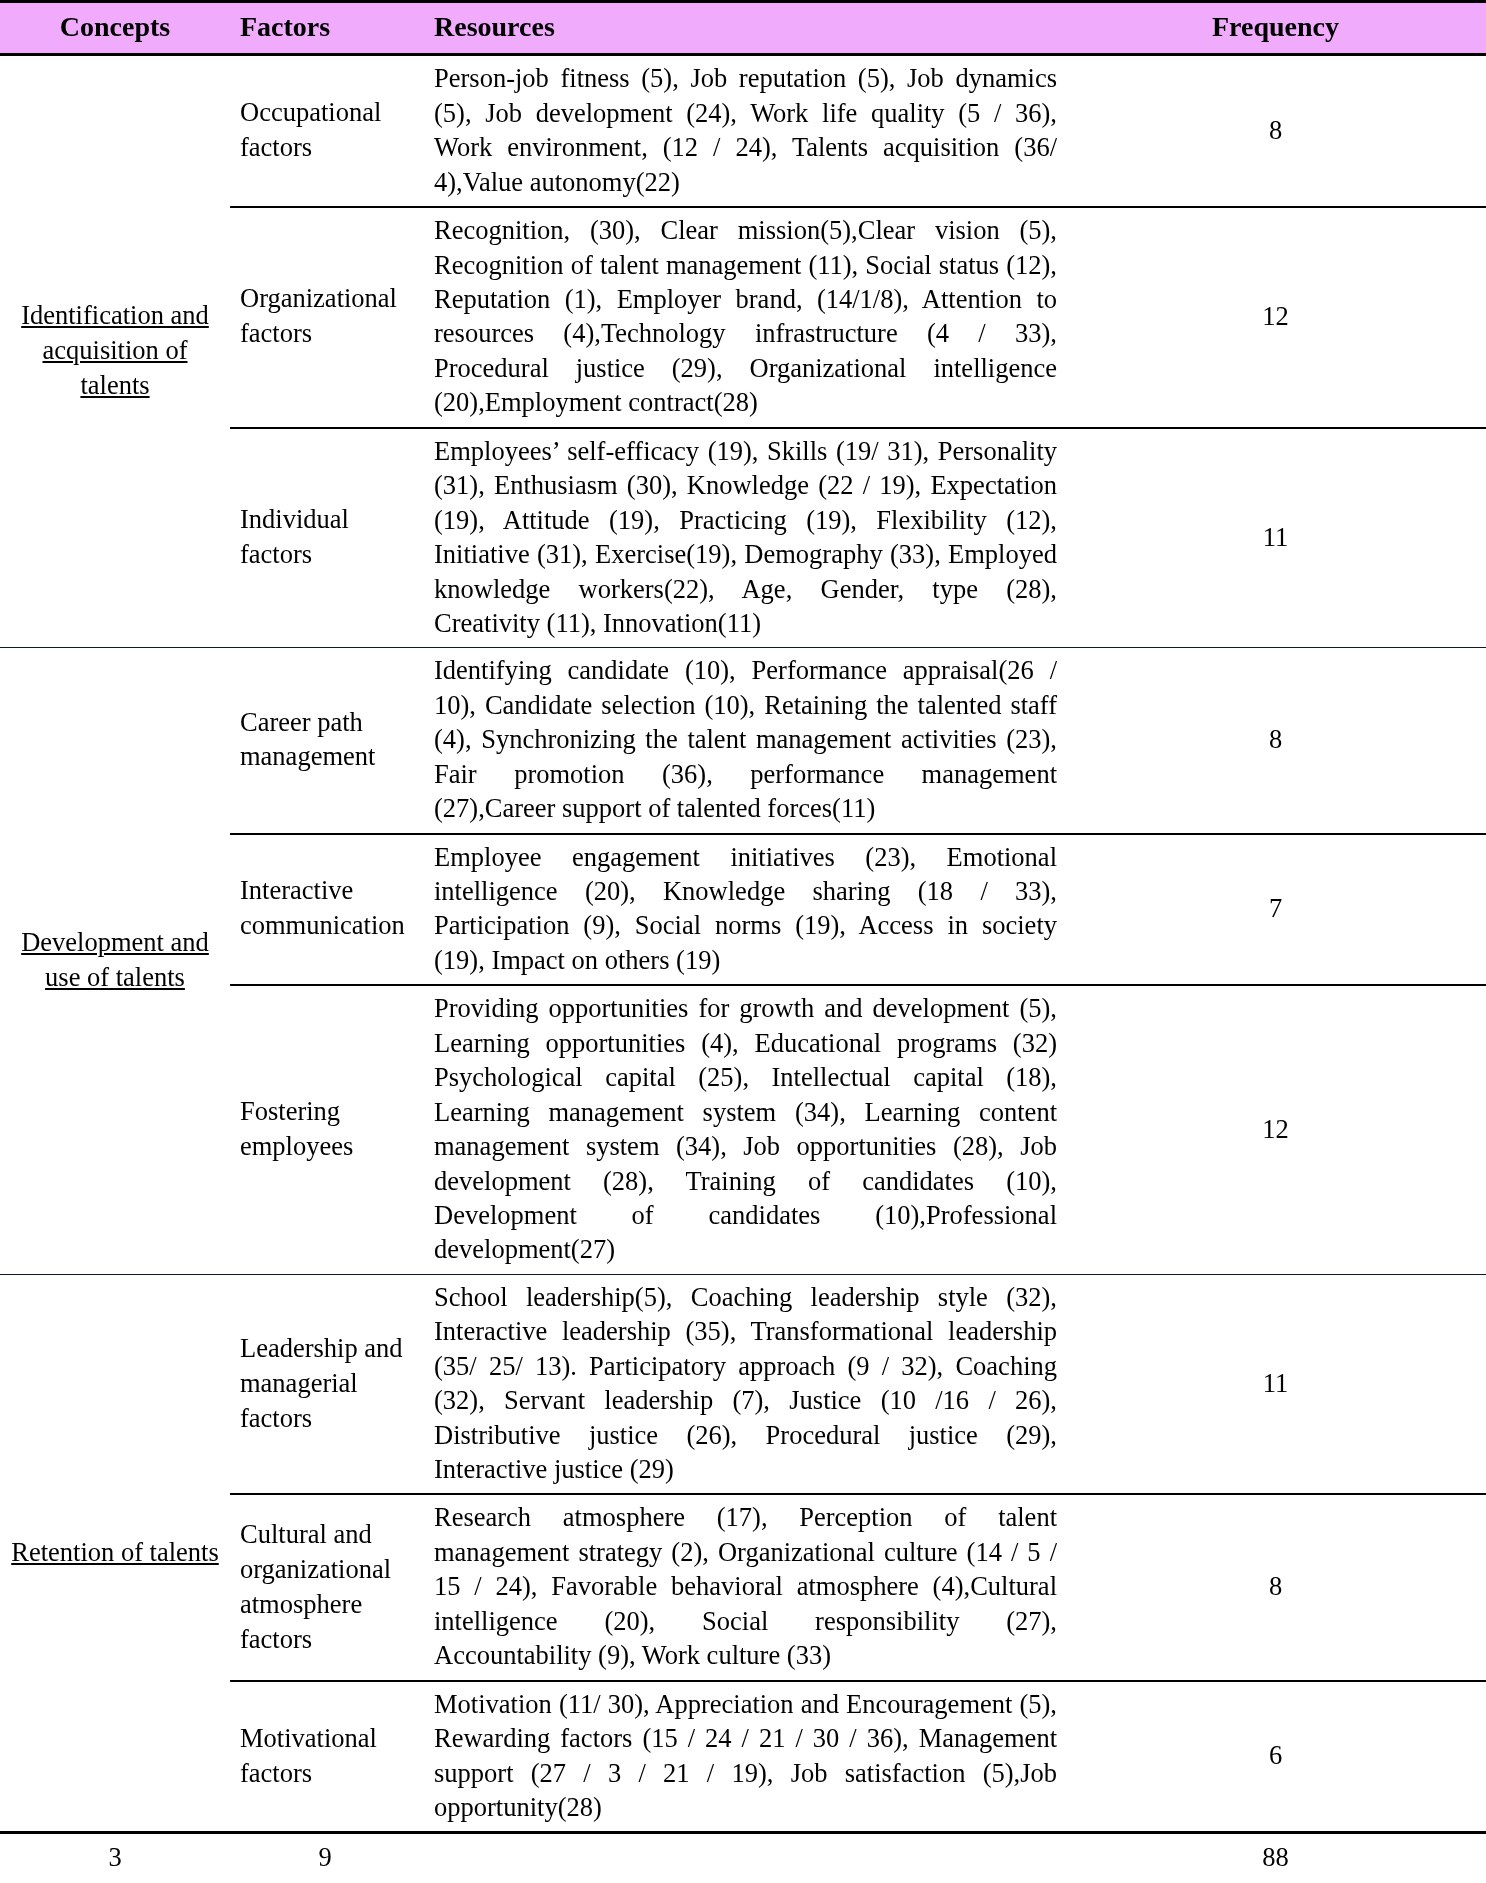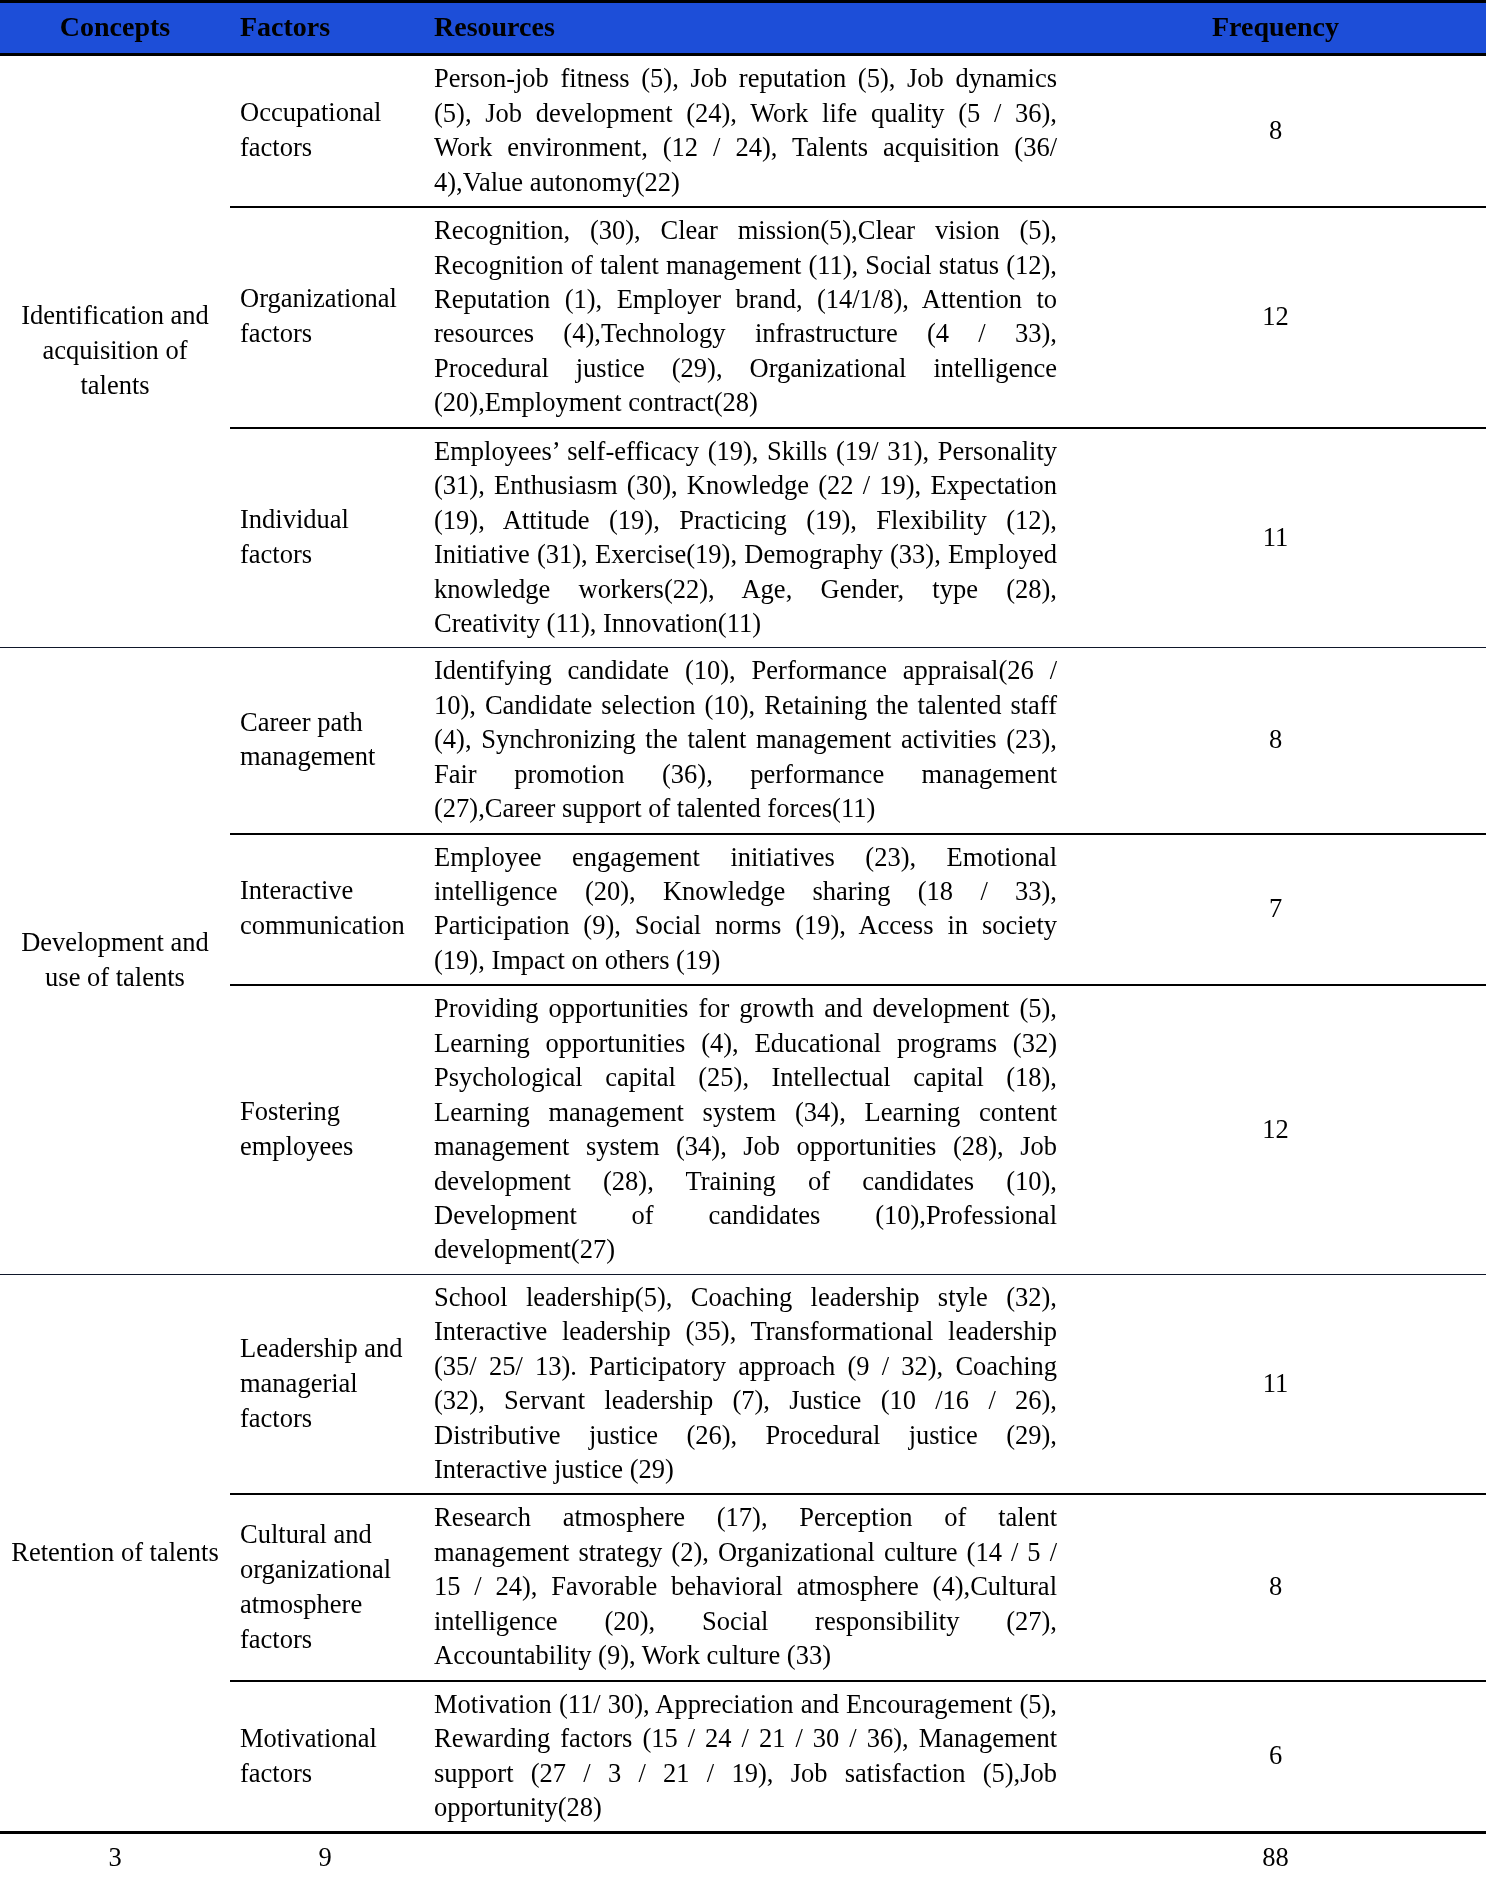--- a/index.html
+++ b/index.html
@@ -28,21 +28,21 @@
     line-height: 1.30;
   }
 
   col.c-concepts   { width: 230px; }
   col.c-factors    { width: 190px; }
   col.c-resources  { width: 653px; }
   col.c-frequency  { width: 413px; }
 
   
   thead tr.header-row {
-    background: #1d4ed8;
+    background: #f0abfc;
     font-family: Liberation Serif, serif;
   }
   thead th {
     font-weight: bold;
     font-size: 28px;
     padding: 6px 10px 8px 10px;
     border-top: 3px solid #000;
     border-bottom: 3px solid #000;
     vertical-align: middle;
     white-space: nowrap;
@@ -55,20 +55,21 @@
   
   tbody td {
     vertical-align: middle;
     padding: 5px 10px 7px 10px;
   }
 
   td.concepts-cell {
     text-align: center;
     vertical-align: middle;
     line-height: 1.32;
+    text-decoration: underline;
   }
   td.factors-cell {
     vertical-align: middle;
     line-height: 1.32;
   }
   td.resources-cell {
     text-align: justify;
     text-align-last: left;
     text-justify: inter-word;
     padding-left: 14px;

